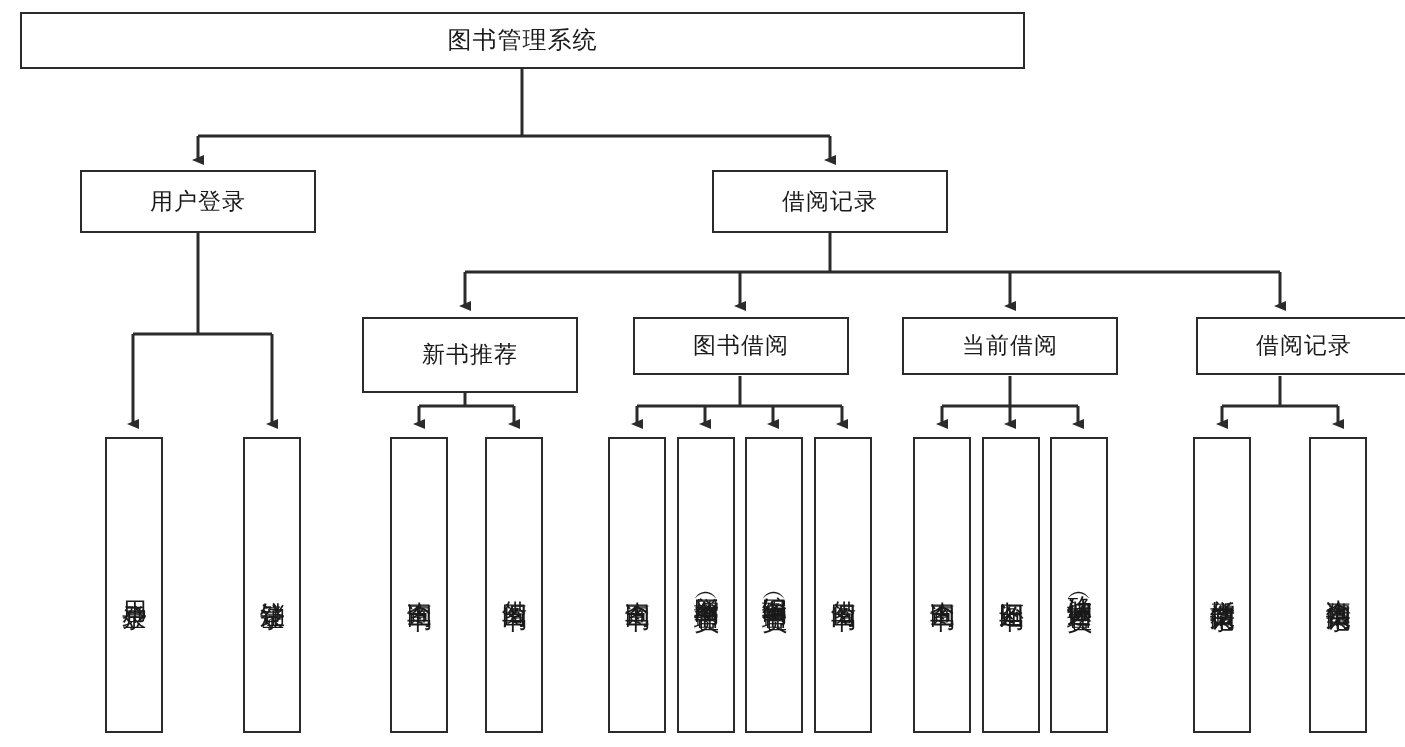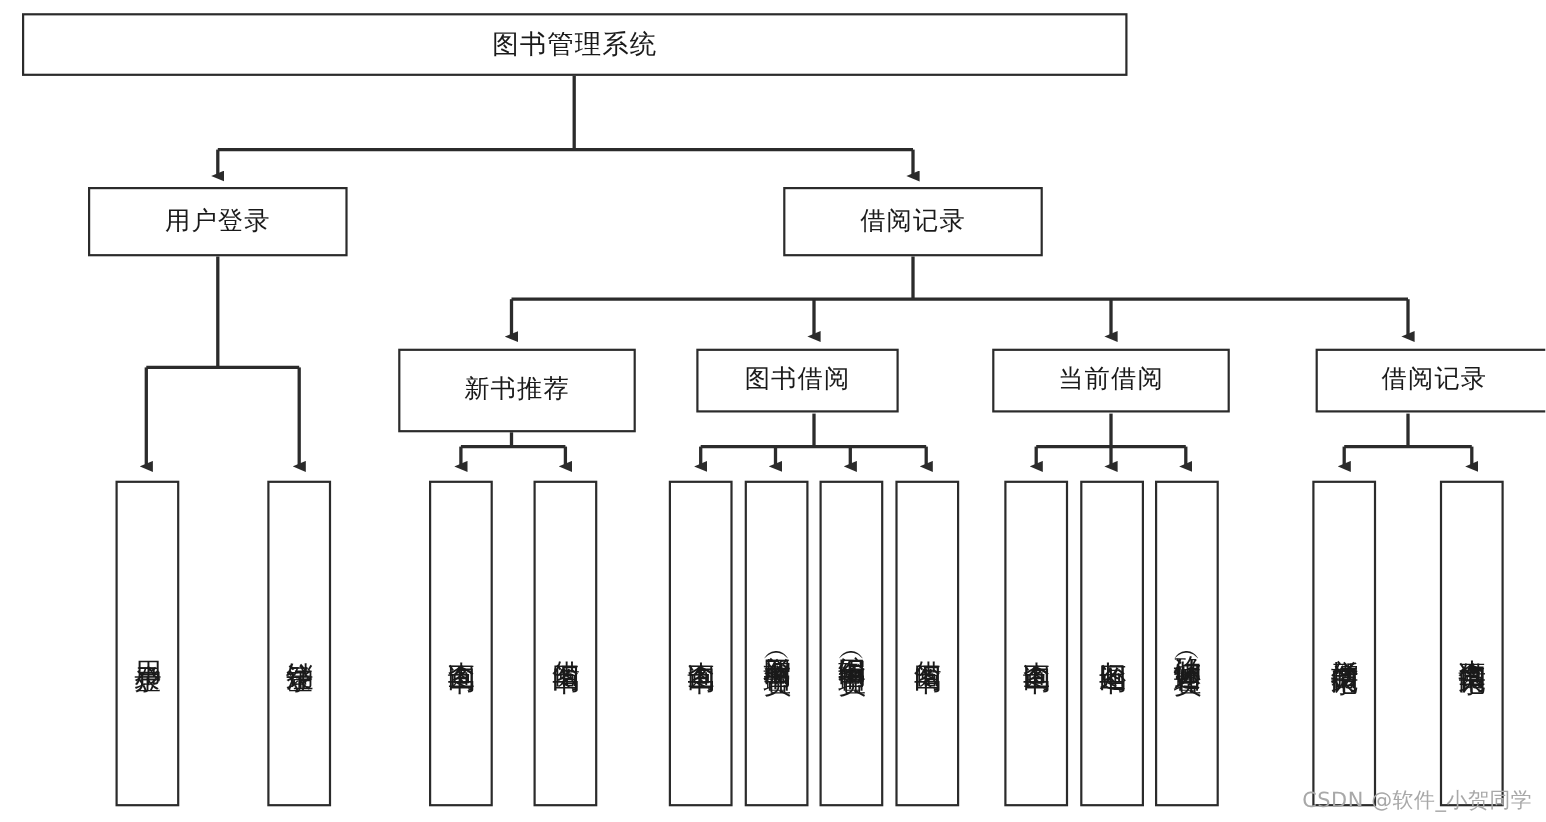--- a/index.html
+++ b/index.html
@@ -126,21 +126,21 @@
       <path d="M1338,406 L1338,424" marker-end="url(#arrow)"></path>
     </g>
   </svg>
 
   <div class="node horiz root" style="left:20px; top:12px; width:1005px; height:57px;">图书管理系统</div>
 
   <div class="node horiz" style="left:80px; top:170px; width:236px; height:63px;">用户登录</div>
   <div class="node horiz" style="left:712px; top:170px; width:236px; height:63px;">借阅记录</div>
 
   <div class="node horiz" style="left:362px; top:317px; width:216px; height:76px;">新书推荐</div>
-  <div class="node horiz" style="left:633px; top:317px; width:184px; height:58px;">图书借阅</div>
+  <div class="node horiz" style="left:633px; top:317px; width:216px; height:58px;">图书借阅</div>
   <div class="node horiz" style="left:902px; top:317px; width:216px; height:58px;text-align:center;">当前借阅</div>
   <div class="node horiz" style="left:1196px; top:317px; width:216px; height:58px;">借阅记录</div>
 
   <div class="leaf" style="left:105px; top:437px; width:58px; height:296px;">
     <span class="vtext">用户登录</span>
   </div>
   <div class="leaf" style="left:243px; top:437px; width:58px; height:296px;">
     <span class="vtext">注销登录</span>
   </div>
 
@@ -174,15 +174,14 @@
     <span class="vtext">确认归还（管理员）</span>
   </div>
 
   <div class="leaf" style="left:1193px; top:437px; width:58px; height:296px;">
     <span class="vtext">新增借阅记录</span>
   </div>
   <div class="leaf" style="left:1309px; top:437px; width:58px; height:296px;">
     <span class="vtext">查询借阅记录</span>
   </div>
 
-  <div class="watermark">CSDN @软件_小贺同学</div>
 
 </div>
 
 </body></html>

